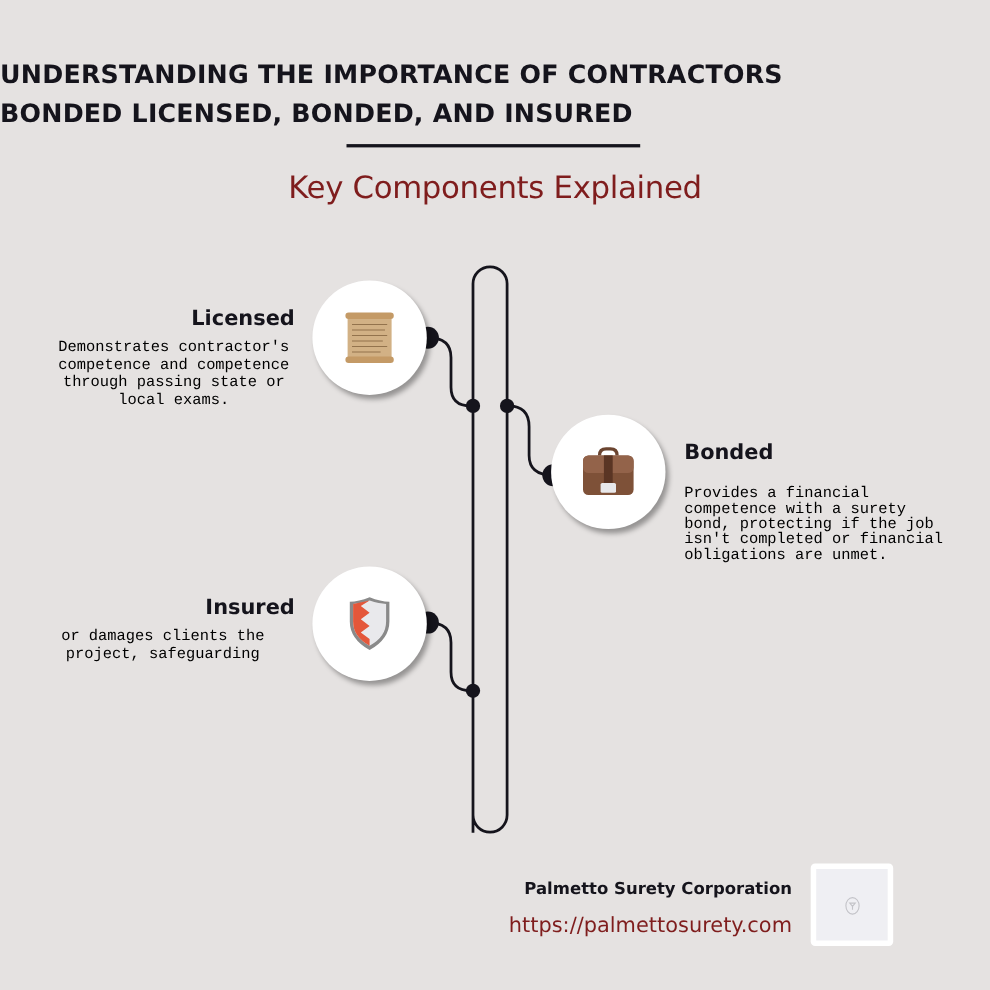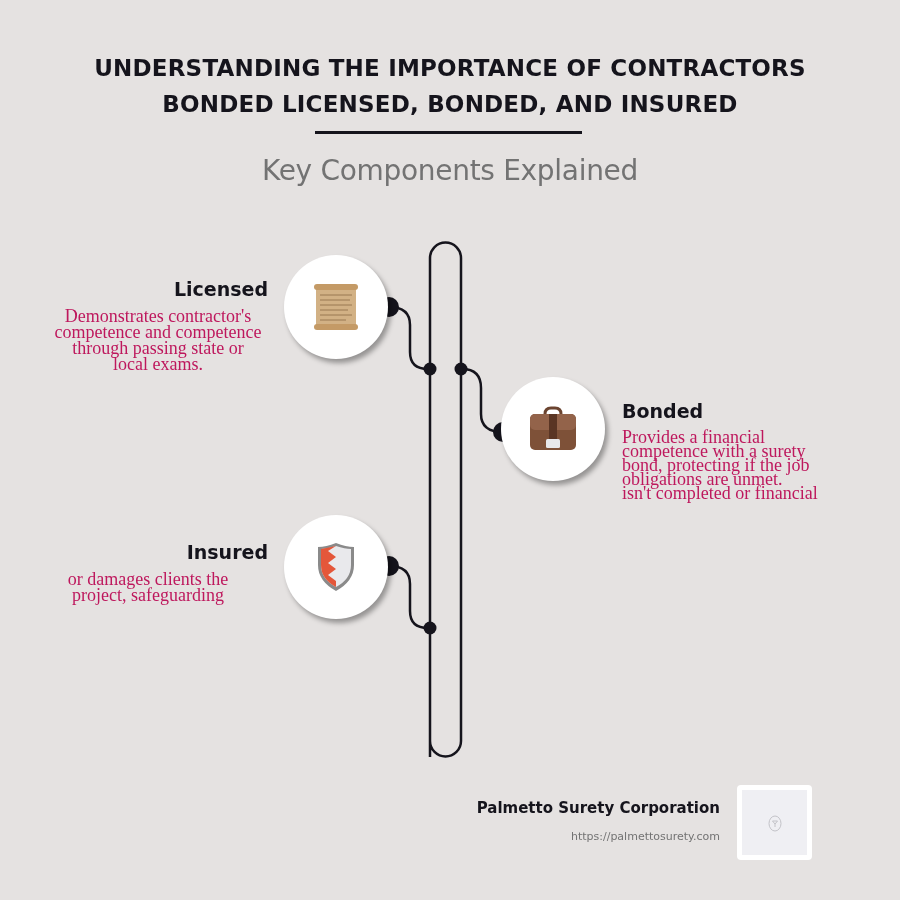--- a/index.html
+++ b/index.html
@@ -6,40 +6,40 @@
   body {
     width: 900px; height: 900px;
     background: #e5e2e1;
     position: relative;
     overflow: hidden;
     font-family: "DejaVu Sans", sans-serif;
     color: #15141c;
   }
   .title {
     position: absolute; left: 0; top: 50px; width: 900px;
-    text-align: center;
+    text-align: left;
     font-family: "DejaVu Sans", sans-serif;
     font-weight: bold;
     font-size: 23px;
     line-height: 36px;
     letter-spacing: 0.2px;
     color: #15141c;
   }
   .title-rule {
     position: absolute; left: 315px; top: 131px;
     width: 267px; height: 3px; background: #15141c;
   }
   .subtitle {
     position: absolute; left: 0; top: 151px; width: 900px;
     text-align: center;
     font-family: "DejaVu Sans", sans-serif;
     font-weight: normal;
     font-size: 28px;
     line-height: 40px;
-    color: #737373;
+    color: #7f1d1d;
     letter-spacing: -0.3px;
   }
   svg.lines {
     position: absolute; left: 0; top: 0; width: 900px; height: 900px;
   }
   .icon-circle {
     position: absolute;
     width: 104px; height: 104px;
     border-radius: 50%;
     background: #ffffff;
@@ -49,35 +49,35 @@
   .item-heading {
     position: absolute;
     font-family: "DejaVu Sans", sans-serif;
     font-weight: bold;
     font-size: 19px;
     line-height: 24px;
     color: #15141c;
   }
   .item-desc {
     position: absolute;
-    font-family: Liberation Serif, serif;
-    font-size: 18px;
+    font-family: Liberation Mono, monospace;
+    font-size: 14px;
     line-height: 16px;
-    color: #be185d;
+    color: #000000;
   }
   .left-item .item-heading, .left-item .item-desc { text-align: center; }
   .footer-name {
     position: absolute; right: 180px; top: 799px;
     font-family: "DejaVu Sans", sans-serif;
     font-weight: bold; font-size: 15px; color: #15141c; margin-left: 16px;
   }
   .footer-url {
     position: absolute; right: 180px; top: 830px;
     font-family: "DejaVu Sans", sans-serif;
-    font-size: 11px; color: #737373;
+    font-size: 19px; color: #7f1d1d;
   }
   .qr-box {
     position: absolute; left: 737px; top: 785px;
     width: 75px; height: 75px;
     background: #ffffff; border-radius: 4px;
     display: flex; align-items: center; justify-content: center;
   }
   .qr-inner {
     width: 65px; height: 65px; background: #efeff3;
     display: flex; align-items: center; justify-content: center;
@@ -143,26 +143,26 @@
   <div class="icon-circle" style="left:501px; top:377px;">
     <svg width="52" height="50" viewBox="0 0 52 50">
       <path d="M18 10 Q18 4 24 4 L28 4 Q34 4 34 10" fill="none" stroke="#6b4430" stroke-width="3"></path>
       <rect x="3" y="10" width="46" height="36" rx="5" fill="#7e5138"></rect>
       <rect x="3" y="10" width="46" height="16" rx="5" fill="#93634a"></rect>
       <rect x="22" y="10" width="8" height="28" fill="#5a3524"></rect>
       <rect x="19" y="35" width="14" height="9" rx="1.5" fill="#e8e8ea"></rect>
     </svg>
   </div>
   <div class="item-heading" style="left:622px; top:399px;">Bonded</div>
-  <div class="item-desc" style="left:622px; top:430px; width:240px; line-height:14px;">
+  <div class="item-desc" style="left:622px; top:442px; width:240px; line-height:14px;">
     <div>Provides a financial</div>
     <div>competence with a surety</div>
     <div>bond, protecting if the job</div>
+    <div>isn't completed or financial</div>
     <div>obligations are unmet.</div>
-    <div>isn't completed or financial</div>
   </div>
 </div>
 
 <div class="left-item">
   <div class="icon-circle" style="left:284px; top:515px;">
     <svg width="40" height="52" viewBox="0 0 40 52">
       <path d="M20 2 Q30 6 38 6 L38 24 Q38 40 20 50 Q2 40 2 24 L2 6 Q10 6 20 2 Z" fill="#8a8a8a"></path>
       <path d="M20 5 Q29 8 35 8 L35 24 Q35 38 20 46 Q5 38 5 24 L5 8 Q11 8 20 5 Z" fill="#e9e9ec"></path>
       <path d="M20 5 L5 8 L5 24 Q5 38 20 46 L20 40 L12 34 L20 28 L12 22 L20 16 L12 10 Z" fill="#e4573a"></path>
     </svg>

